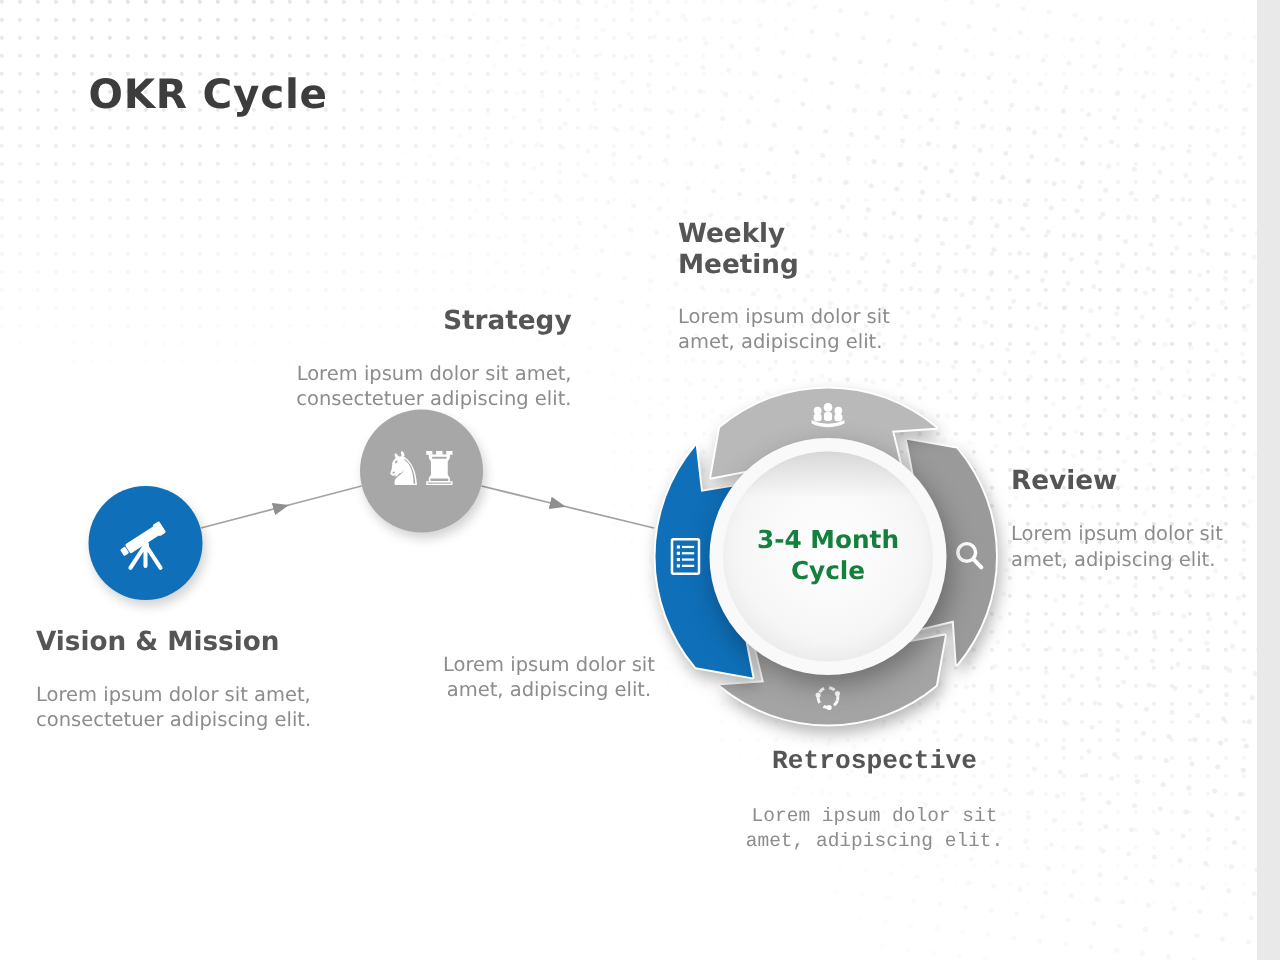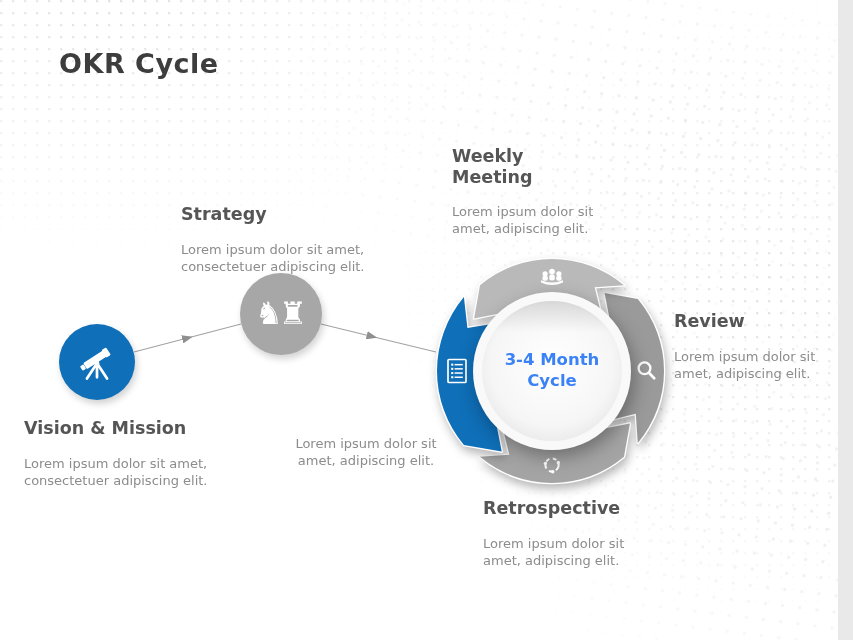--- a/index.html
+++ b/index.html
@@ -39,30 +39,30 @@
   .ring{position:absolute;left:412px;top:231px;z-index:2;}
   .seg{stroke:#ffffff;stroke-width:2.6px;stroke-linejoin:round;paint-order:stroke fill;
        filter:drop-shadow(2px 5px 5px rgba(0,0,0,.28));}
   .seg-top{fill:var(--segment_top);}
   .seg-right{fill:var(--segment_right);}
   .seg-bottom{fill:var(--segment_bottom);}
   .seg-blue{fill:var(--accent_blue);}
   .rim{fill:#f9f9f9;filter:drop-shadow(3px 7px 9px rgba(0,0,0,.32));}
   .center-label{
     position:absolute;left:487px;top:349px;width:130px;z-index:3;
-    text-align:center;font-size:16.5px;font-weight:bold;color:#3b82f6;
+    text-align:center;font-size:16.5px;font-weight:bold;color:#15803d;
     white-space:pre-line;line-height:1.3;
   }
   .block{position:absolute;z-index:3;}
   .heading{font-size:17.5px;font-weight:bold;color:var(--heading_text);white-space:pre-line;line-height:1.18;}
   .body{font-size:13px;color:var(--body_text);white-space:pre-line;line-height:1.3;margin-top:17px;}
   .b-weekly{left:452px;top:146px;width:200px;text-align:left;}
-  .b-strategy{left:181px;top:204px;width:200px;text-align:left;}
+  .b-strategy{left:181px;top:204px;width:200px;text-align:right;}
   .b-review{left:674px;top:311px;width:175px;text-align:left;}
-  .b-retro{left:483px;top:498px;width:200px;text-align:left;}
+  .b-retro{left:483px;top:498px;width:200px;text-align:center;font-family:Liberation Mono, monospace;}
   .b-define{left:293px;top:419px;width:146px;text-align:center;}
   .b-vision{left:24px;top:418px;width:215px;text-align:left;}
 </style>
 </head>
 <body>
 
 <div class="stage">
   <div class="dots dots-a"></div>
   <div class="dots dots-b"></div>
 

